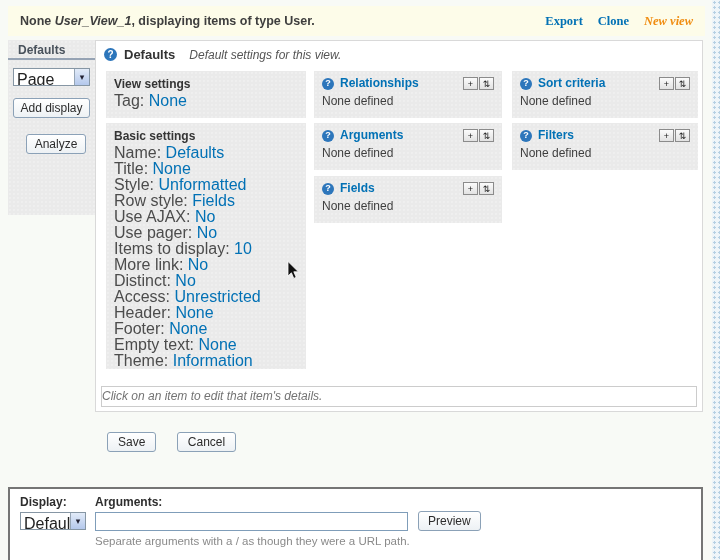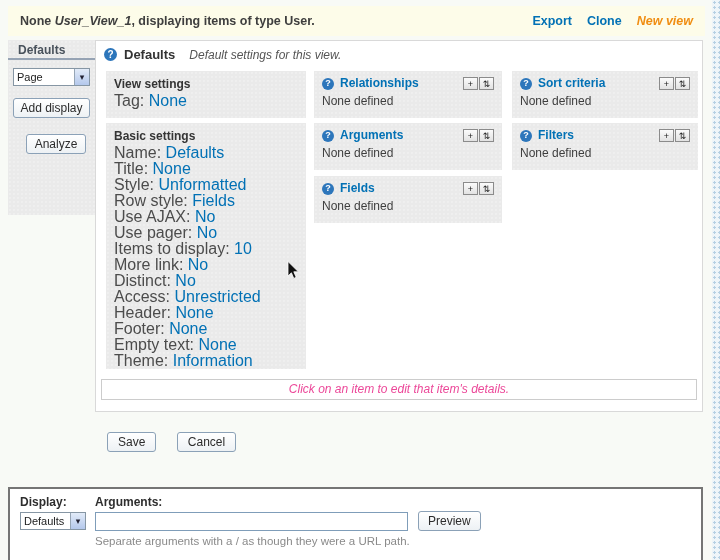--- a/index.html
+++ b/index.html
@@ -25,35 +25,35 @@
   }
 
   
   .hdr{
     position:absolute;left:8px;top:6px;width:697px;height:30px;
     background:#fdfce9;display:flex;align-items:center;padding:0 12px;
   }
   .hdr-title{font-size:12.5px;font-weight:bold;color:#3e3e3e;white-space:pre-wrap;}
   .hdr-title .vname{font-style:italic;}
   .hdr-links{margin-left:auto;display:flex;gap:15px;font-size:12.5px;font-weight:bold;}
-  .hdr-links a{text-decoration:none;cursor:pointer;}
+  .hdr-links a{text-decoration:none;cursor:pointer;font-family:Liberation Serif, serif;}
   .hdr-links a.blue{color:#0271b5;}
   .hdr-links a.orange{color:#f08d12;font-style:italic;}
 
   
   .sidebar{position:absolute;left:8px;top:40px;width:87px;height:175px;}
   .tab{
     height:20px;padding:3px 0 0 10px;font-size:12px;font-weight:bold;color:#49525c;
     border-bottom:2px solid #96a3b4;cursor:pointer;
   }
   .side-body{padding:8px 5px 0;}
 
   
   .fsel{display:flex;height:18px;border:1px solid #8696a4;background:#fff;align-items:stretch;cursor:pointer;}
-  .fsel .t{flex:1;font-size:11px;padding:2px 3px 12px;color:#222;overflow:hidden;white-space:nowrap;}
+  .fsel .t{flex:1;font-size:16px;padding:2px 3px 12px;color:#222;overflow:hidden;white-space:nowrap;}
   .fsel .a{
     width:15px;border-left:1px solid #96a5b5;background:linear-gradient(#e2ebf8,#b4c8ec);
     font-size:9px;display:flex;align-items:center;justify-content:center;color:#223;
   }
 
   
   .btn{
     display:inline-block;border:1px solid #8ba1b7;border-radius:3px;
     background:linear-gradient(#ffffff,#edf1f4);font-size:12px;color:#2c2c2c;
     padding:2px 8px;font-family:inherit;cursor:pointer;line-height:14px;
@@ -95,22 +95,22 @@
   .cat-head{display:flex;align-items:center;line-height:15px;}
   .cat-title{font-size:12px;font-weight:bold;color:#0271b5;text-decoration:none;margin-left:6px;cursor:pointer;}
   .mini-wrap{margin-left:auto;display:flex;gap:1px;}
   .mini{
     width:15px;height:13px;border:1px solid #8b8b8b;background:linear-gradient(#fbfbfb,#e2e2e2);
     font-size:9px;line-height:10px;padding:0;color:#222;font-family:inherit;cursor:pointer;
   }
   .cat-empty{font-size:12px;line-height:16px;color:#3e3e3e;margin-top:2px;}
 
   .hint{
-    position:absolute;left:5px;right:5px;top:338px;height:21px;border:1px solid #cccccc;
-    text-align:center;font-size:12px;font-style:italic;color:#ec4899;line-height:19px;
+    position:absolute;left:5px;right:5px;top:345px;height:21px;border:1px solid #cccccc;
+    text-align:left;font-size:12px;font-style:italic;color:#737373;line-height:19px;
   }
 
   
   .actions{position:absolute;left:107px;top:432px;}
   .actions .btn{margin-right:16px;padding:2px 10px;}
 
   
   .pbox{
     position:absolute;left:8px;top:487px;width:695px;height:75px;
     border:2px solid #757575;background:#fff;

